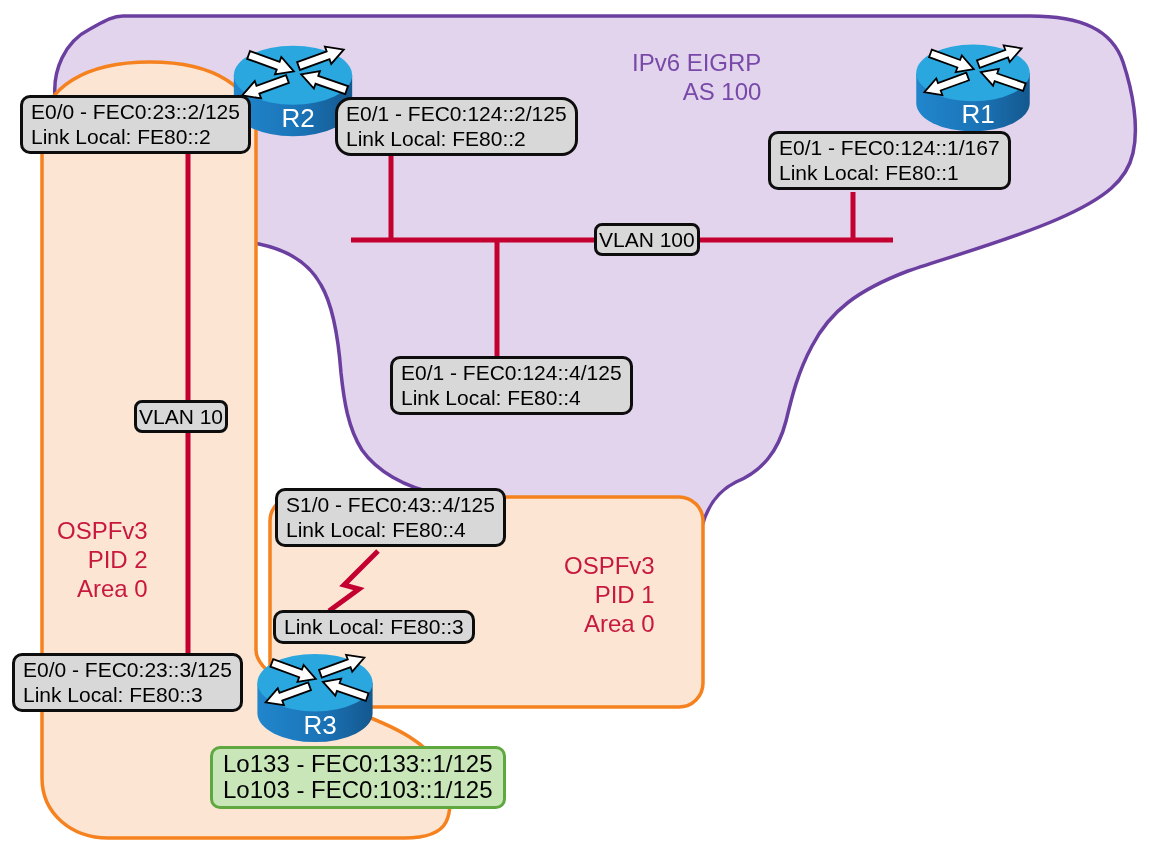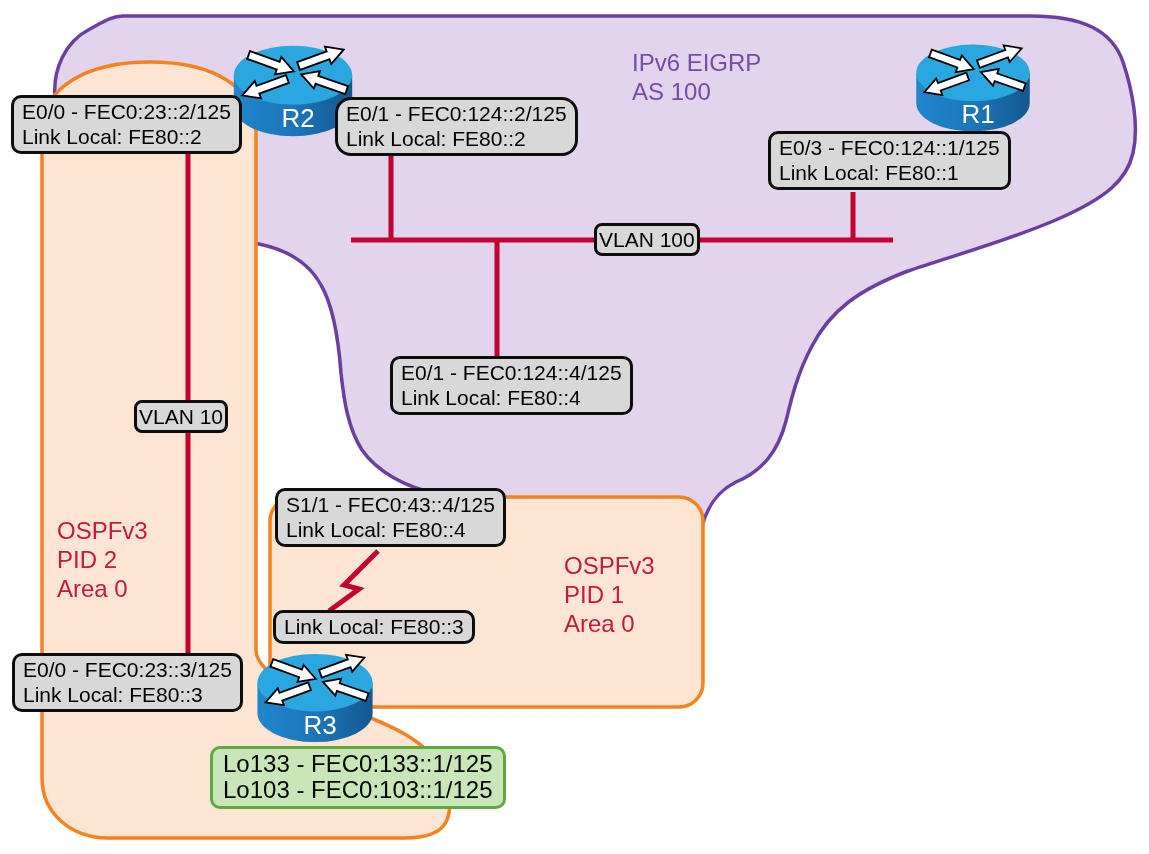--- a/index.html
+++ b/index.html
@@ -12,21 +12,21 @@
   }
   html,body{margin:0;padding:0;background:#ffffff;}
   #canvas{
     position:relative;width:1149px;height:854px;background:#ffffff;overflow:hidden;
     font-family:"Liberation Sans",sans-serif;
   }
   #bg{position:absolute;left:0;top:0;}
   .region-shape-eigrp{fill:var(--eigrp-fill);stroke:var(--eigrp-stroke);stroke-width:3.5;}
   .region-shape-ospf{fill:var(--ospf-fill);stroke:var(--ospf-stroke);stroke-width:3.5;}
   .link{stroke:var(--link);stroke-width:5;fill:none;}
-  .region-text{position:absolute;font-size:24px;line-height:29px;white-space:nowrap;}
+  .region-text{position:absolute;font-size:24px;line-height:29px;white-space:nowrap;text-align:right;}
   .region-text.purple{color:var(--eigrp-text);}
   .region-text.red{color:var(--ospf-text);}
   .iface-label{
     position:absolute;background:var(--iface-label-fill);border:3px solid #0d0d0d;
     border-radius:10px;padding:1px 8px 2px 8px;font-size:21px;line-height:25px;
     color:#000;white-space:nowrap;z-index:30;
   }
   .vlan-label{
     position:absolute;background:var(--iface-label-fill);border:3px solid #0d0d0d;
     border-radius:8px;padding:1px 2px;font-size:21px;line-height:25px;color:#000;
@@ -142,38 +142,38 @@
       </svg>
     <div class="router-name">R1</div>
   </div>
   <div class="router" style="left:252px;top:648px;width:126px;height:100px;">
     <svg viewBox="0 0 140 106">
         <use href="#routerSym"></use>
       </svg>
     <div class="router-name">R3</div>
   </div>
 
-  <div class="iface-label" style="left:11px;top:95px;">
+  <div class="iface-label" style="left:20px;top:95px;">
     <div>E0/0 - FEC0:23::2/125</div>
     <div>Link Local: FE80::2</div>
   </div>
   <div class="iface-label" style="left:335px;top:97px;border-radius:16px;">
     <div>E0/1 - FEC0:124::2/125</div>
     <div>Link Local: FE80::2</div>
   </div>
   <div class="iface-label" style="left:768px;top:131px;">
-    <div>E0/3 - FEC0:124::1/125</div>
+    <div>E0/1 - FEC0:124::1/167</div>
     <div>Link Local: FE80::1</div>
   </div>
   <div class="iface-label" style="left:390px;top:356px;">
     <div>E0/1 - FEC0:124::4/125</div>
     <div>Link Local: FE80::4</div>
   </div>
   <div class="iface-label" style="left:275px;top:488px;">
-    <div>S1/1 - FEC0:43::4/125</div>
+    <div>S1/0 - FEC0:43::4/125</div>
     <div>Link Local: FE80::4</div>
   </div>
   <div class="iface-label" style="left:273px;top:610px;">
     <div>Link Local: FE80::3</div>
   </div>
   <div class="iface-label" style="left:12px;top:653px;">
     <div>E0/0 - FEC0:23::3/125</div>
     <div>Link Local: FE80::3</div>
   </div>
 

